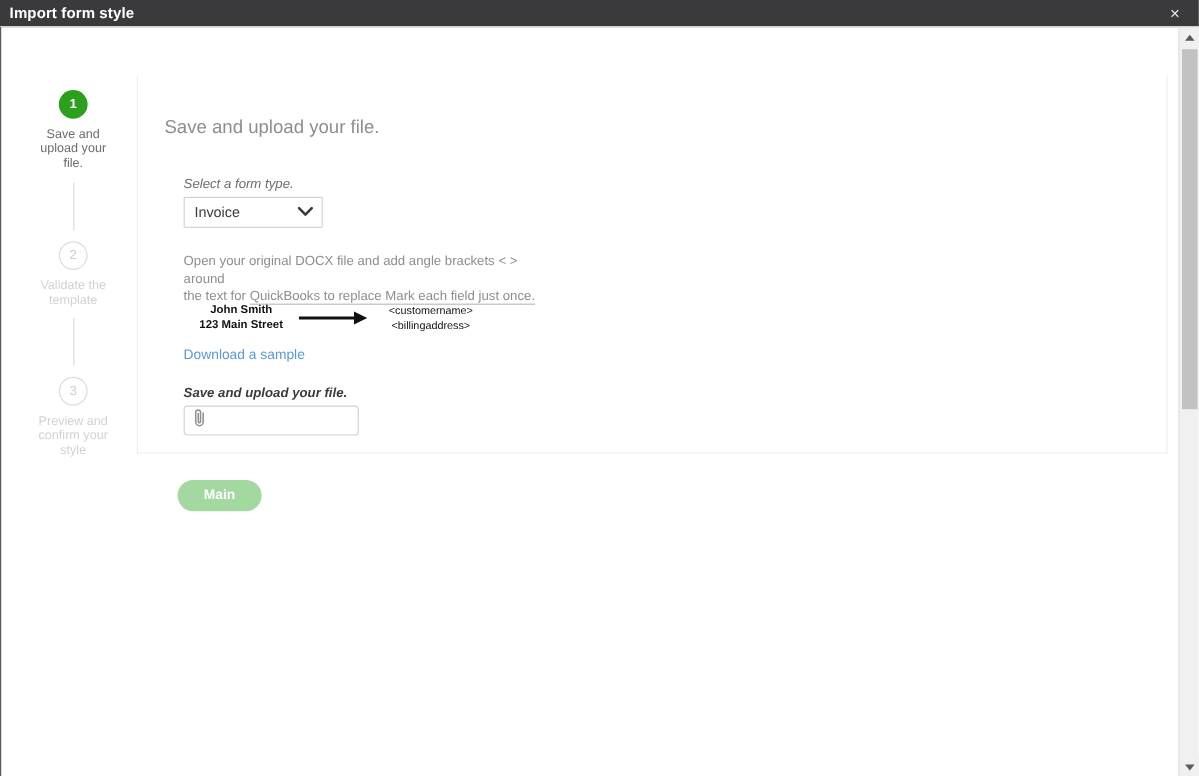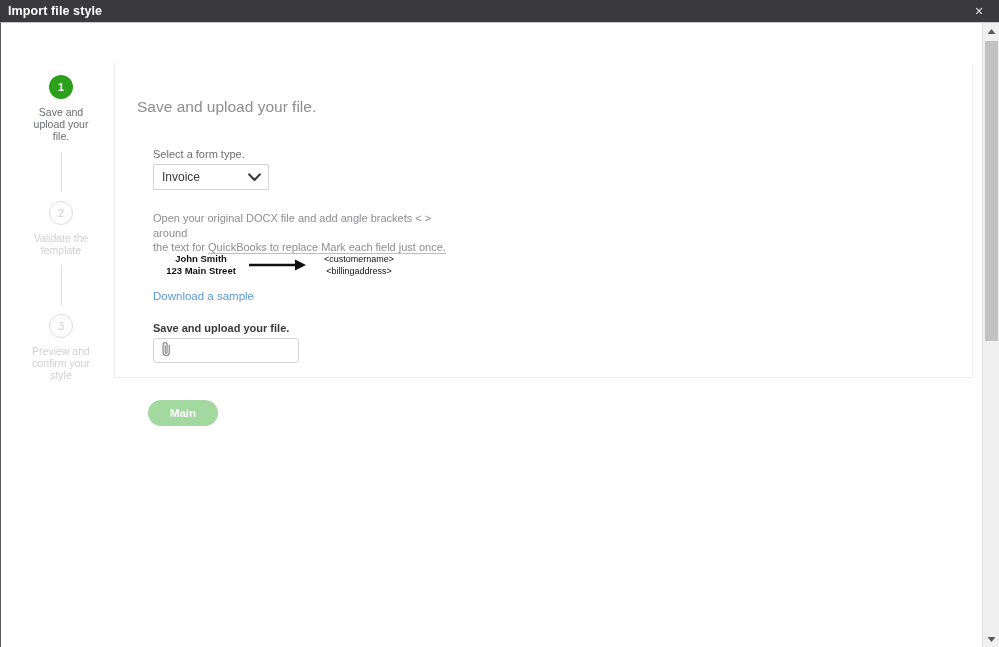--- a/index.html
+++ b/index.html
@@ -145,20 +145,21 @@
     color: #8d8d93;
     font-weight: normal;
   }
 
   .field-group { position: absolute; left: 38px; }
 
   .field-label {
     font-size: 11px;
     color: #6b6c72;
     margin-bottom: 4px;
+    font-style: italic;
   }
   .field-label.strong {
     color: #393a3d;
     font-weight: bold;
     font-size: 11px;
   }
 
   
   .select-box {
     width: 116px;
@@ -249,21 +250,21 @@
     justify-content: center;
     cursor: default;
     border: none;
     font-family: "Liberation Sans", sans-serif;
   }
 </style>
 </head>
 <body>
 
 <div class="titlebar">
-  <span class="titlebar-title">Import file style</span>
+  <span class="titlebar-title">Import form style</span>
   <span class="titlebar-close">×</span>
 </div>
 
 <div class="page">
 
   <div class="stepper">
 
     <div class="step">
       <div class="step-circle active">1</div>
       <div class="step-label active">Save and upload your file.</div>

